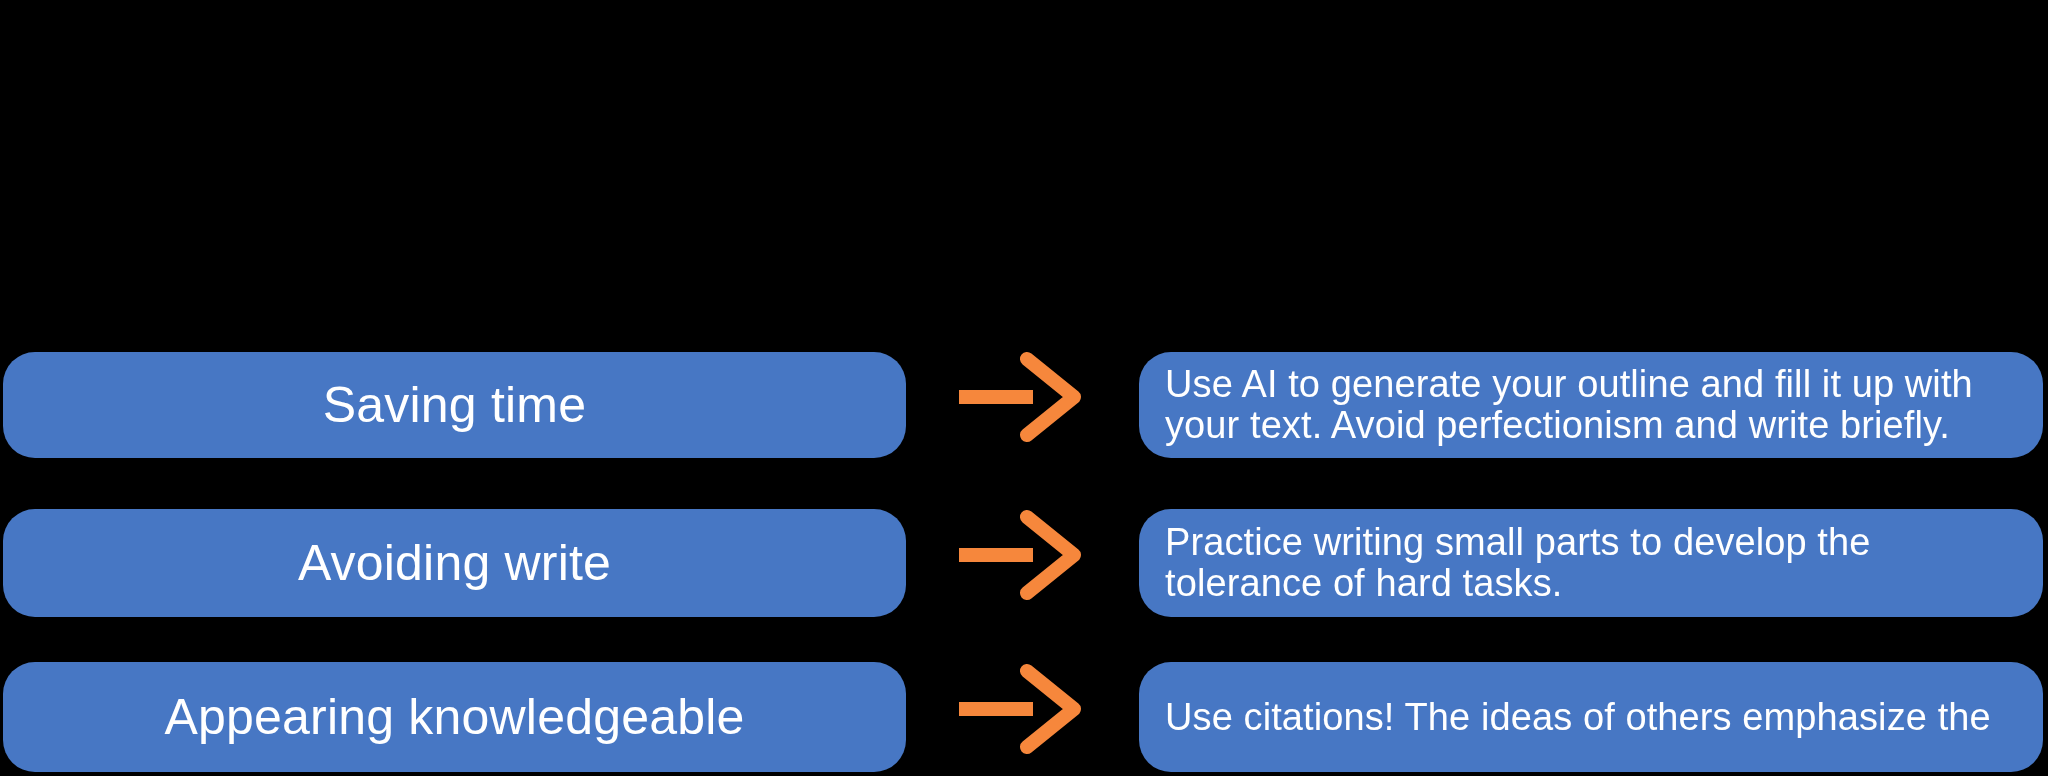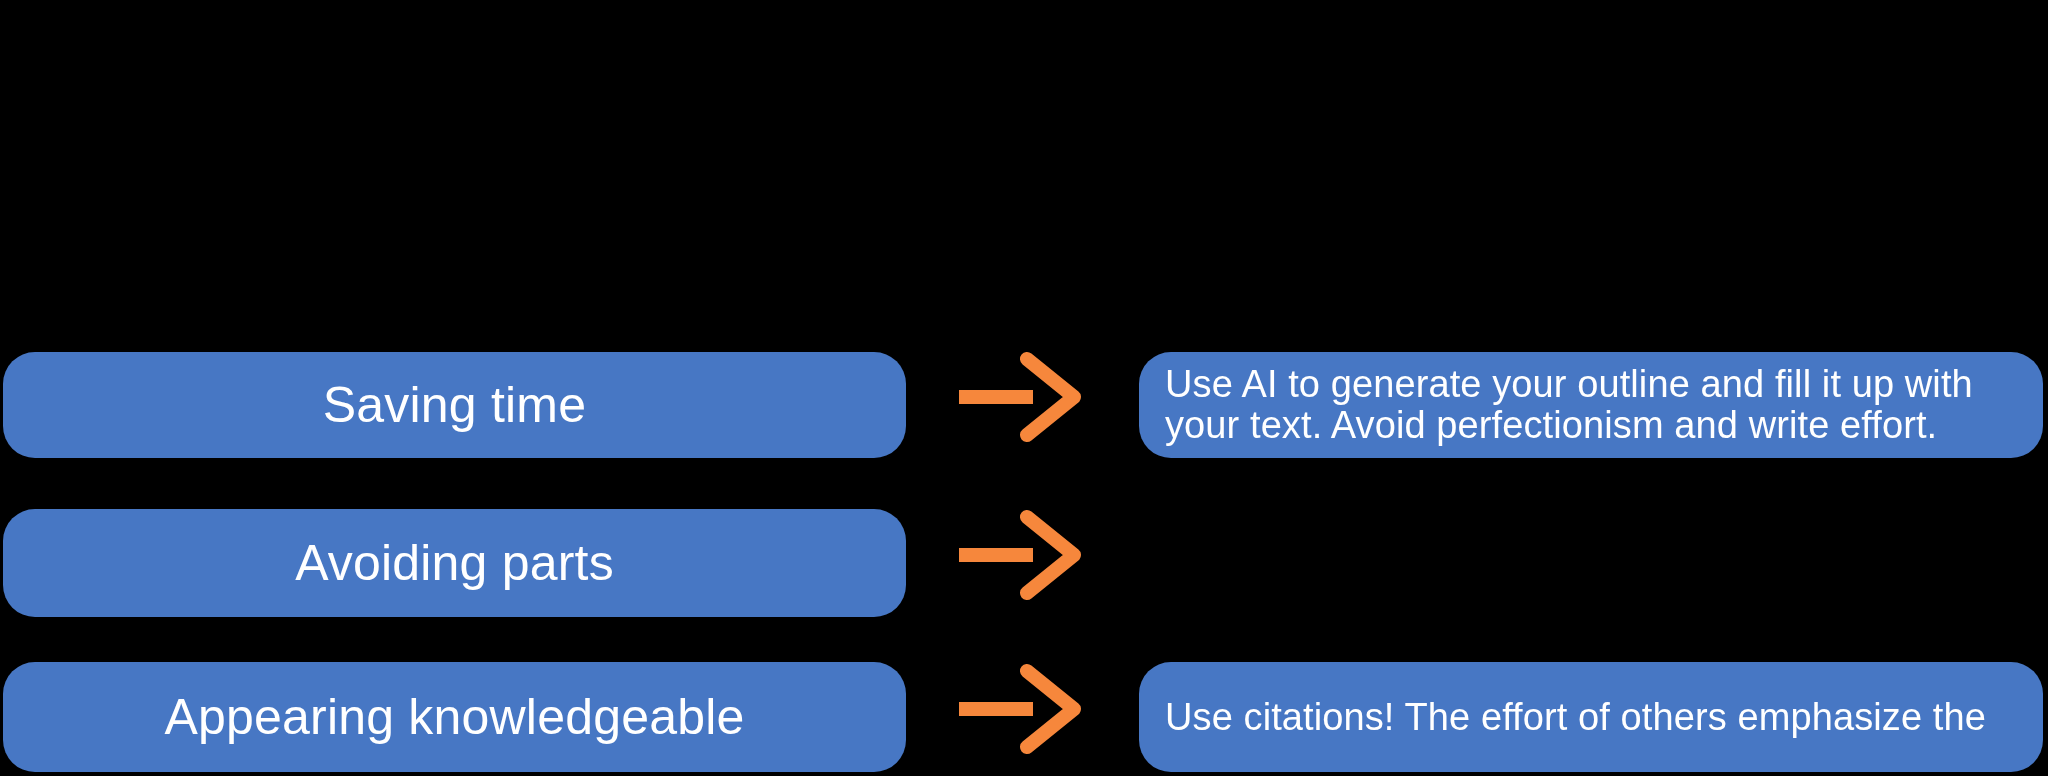--- a/index.html
+++ b/index.html
@@ -68,43 +68,49 @@
     <div class="pill left">
       <span class="cause-label">Saving time</span>
     </div>
     <svg class="arrow" viewBox="0 0 130 92">
       <line class="shaft" x1="6" y1="46" x2="80" y2="46" stroke="#F6873C" stroke-width="14"></line>
       <path class="head" d="M 74 8 L 121 46 L 74 84" stroke="#F6873C" stroke-width="14"></path>
     </svg>
     <div class="pill right">
       <div class="tip-text">
         <div class="tip-line">Use AI to generate your outline and fill it up with</div>
-        <div class="tip-line">your text. Avoid perfectionism and write effort.</div>
+        <div class="tip-line">your text. Avoid perfectionism and write briefly.</div>
       </div>
     </div>
   </div>
 
   <div class="row row-1">
     <div class="pill left">
-      <span class="cause-label">Avoiding parts</span>
+      <span class="cause-label">Avoiding write</span>
     </div>
     <svg class="arrow" viewBox="0 0 130 92">
       <line class="shaft" x1="6" y1="46" x2="80" y2="46" stroke="#F6873C" stroke-width="14"></line>
       <path class="head" d="M 74 8 L 121 46 L 74 84" stroke="#F6873C" stroke-width="14"></path>
     </svg>
+    <div class="pill right">
+      <div class="tip-text">
+        <div class="tip-line">Practice writing small parts to develop the</div>
+        <div class="tip-line">tolerance of hard tasks.</div>
+      </div>
+    </div>
   </div>
 
   <div class="row row-2">
     <div class="pill left">
       <span class="cause-label">Appearing knowledgeable</span>
     </div>
     <svg class="arrow" viewBox="0 0 130 92">
       <line class="shaft" x1="6" y1="46" x2="80" y2="46" stroke="#F6873C" stroke-width="14"></line>
       <path class="head" d="M 74 8 L 121 46 L 74 84" stroke="#F6873C" stroke-width="14"></path>
     </svg>
     <div class="pill right">
       <div class="tip-text">
-        <div class="tip-line">Use citations! The effort of others emphasize the</div>
+        <div class="tip-line">Use citations! The ideas of others emphasize the</div>
       </div>
     </div>
   </div>
 
 </div>
 
 </body></html>

